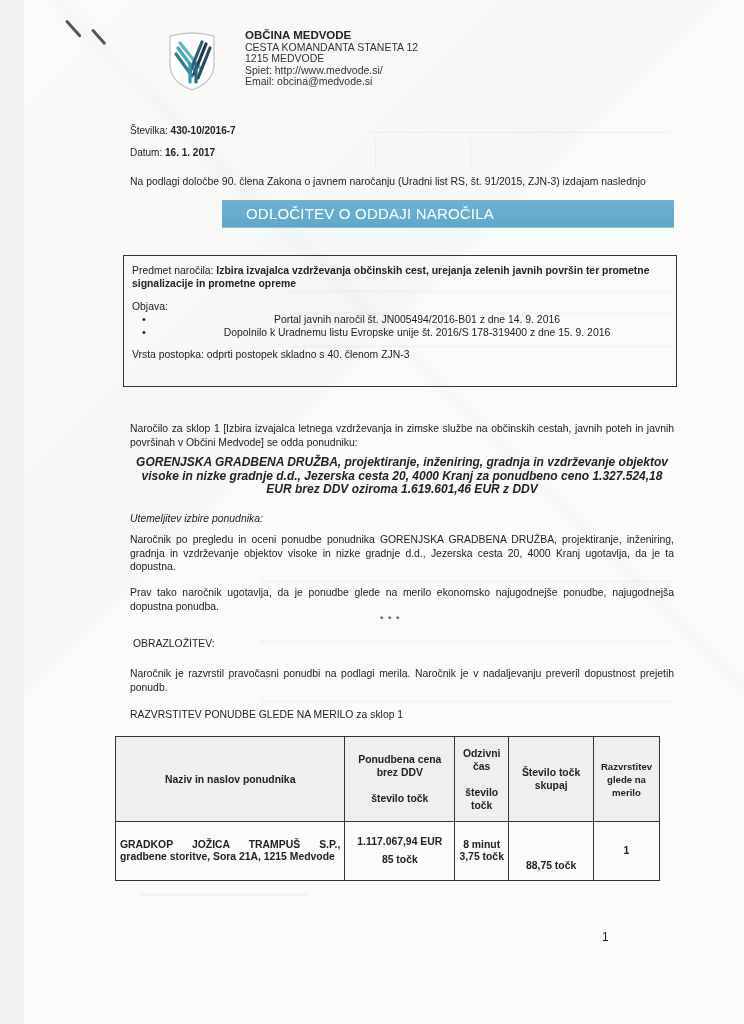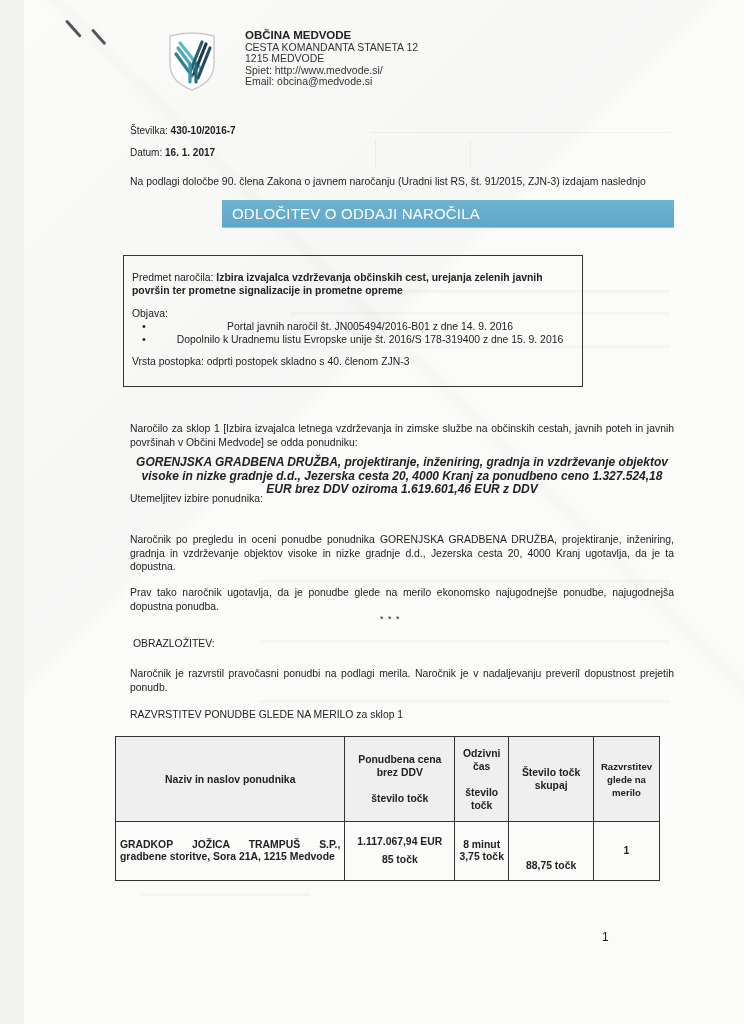--- a/index.html
+++ b/index.html
@@ -22,27 +22,27 @@
   .logo { left:166px; top:30px; width:52px; height:62px; }
   .hdr { left:229px; top:30px; font-size:10.5px; line-height:11.6px; color:#333;margin-left:16px; }
   .hdr .name { font-weight:bold; font-size:11.5px; color:#222; }
   .meta { font-size:10px; color:#222; }
   .meta b { font-weight:bold; }
   .intro { left:130px; top:176px; font-size:10.4px; white-space:nowrap; }
   .banner {
     left:222px; top:200px; width:452px; height:27px;
     background:linear-gradient(#6fb2d2,#5fa7c9);
     color:#fff; font-size:15px; letter-spacing:0.2px;
-    padding-left:10px; box-sizing:border-box; line-height:27px;
+    padding-left:24px; box-sizing:border-box; line-height:27px;
     box-shadow:0 1px 0 #8ec3da;
   }
   .box {
-    left:123px; top:255px; width:460px; height:132px;
+    left:123px; top:255px; width:554px; height:132px;
     border:1.4px solid #333; box-sizing:border-box;
-    font-size:10.4px; line-height:13px; padding:15px 8px;
+    font-size:10.4px; line-height:13px; padding:8px 8px;
   }
   .box .subj b { font-weight:bold; }
   .box ul { margin:0; padding:0 0 0 34px; list-style:none; }
   .box li { position:relative; margin:0;text-align:center; }
   .box li::before { content:"•"; position:absolute; left:-24px; top:0; font-size:11px; }
   .para { font-size:10.4px; line-height:13.5px; text-align:justify; }
   .winner { font-size:12px; line-height:13.5px; font-weight:bold; font-style:italic; text-align:center; }
   .table {
     position:absolute; left:115px; top:736px; width:545px;
     border-collapse:collapse; font-size:10.4px;
@@ -123,21 +123,21 @@
     <li>Dopolnilo k Uradnemu listu Evropske unije št. 2016/S 178-319400 z dne 15. 9. 2016</li>
   </ul>
   <div style="height:9px"></div>
   <div>Vrsta postopka: odprti postopek skladno s 40. členom ZJN-3</div>
 </div>
 
 <div class="abs para" style="left:130px;top:422px;width:544px;">Naročilo za sklop 1 [Izbira izvajalca letnega vzdrževanja in zimske službe na občinskih cestah, javnih poteh in javnih površinah v Občini Medvode] se odda ponudniku:</div>
 
 <div class="abs winner" style="left:130px;top:456px;width:544px;">GORENJSKA GRADBENA DRUŽBA, projektiranje, inženiring, gradnja in vzdrževanje objektov visoke in nizke gradnje d.d.,  Jezerska cesta 20, 4000 Kranj za ponudbeno ceno 1.327.524,18 EUR brez DDV oziroma 1.619.601,46 EUR z DDV</div>
 
-<div class="abs para" style="left:130px;top:492px;">Utemeljitev izbire ponudnika:</div>
+<div class="abs para" style="left:130px;top:512px;font-style:italic;">Utemeljitev izbire ponudnika:</div>
 <div class="abs para" style="left:130px;top:533px;width:544px;">Naročnik po pregledu in oceni ponudbe ponudnika GORENJSKA GRADBENA DRUŽBA, projektiranje, inženiring, gradnja in vzdrževanje objektov visoke in nizke gradnje d.d.,  Jezerska cesta 20, 4000 Kranj ugotavlja, da je ta dopustna.</div>
 <div class="abs para" style="left:130px;top:586px;width:544px;">Prav tako naročnik  ugotavlja, da je ponudbe glede na merilo ekonomsko najugodnejše ponudbe, najugodnejša dopustna ponudba.</div>
 <div class="abs para" style="left:380px;top:613px;font-size:9px;letter-spacing:1px;">* * *</div>
 
 <div class="abs para" style="left:133px;top:637px;">OBRAZLOŽITEV:</div>
 <div class="abs para" style="left:130px;top:667px;width:544px;">Naročnik je razvrstil pravočasni ponudbi na podlagi merila. Naročnik je v nadaljevanju preveril dopustnost prejetih ponudb.</div>
 <div class="abs para" style="left:130px;top:708px;">RAZVRSTITEV PONUDBE GLEDE NA MERILO za sklop 1</div>
 
 <table class="table">
   <colgroup>

